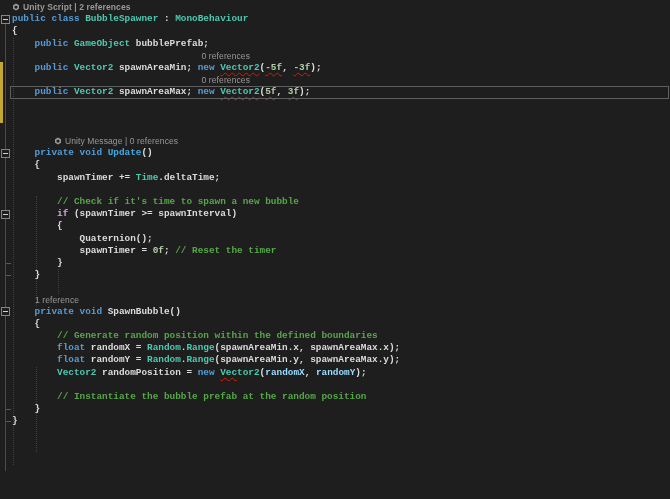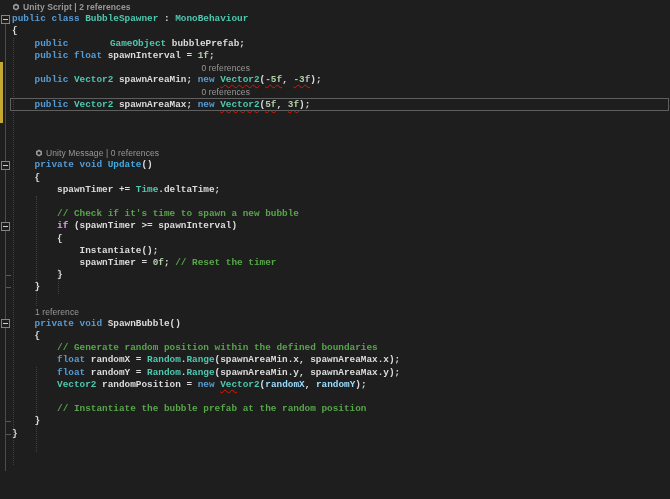--- a/index.html
+++ b/index.html
@@ -49,41 +49,40 @@
   <div class="guide g1"></div>
   <div class="guide g2"></div>
   <div class="guide g3"></div>
   <div id="lines">
       <div class="line codelens" style="color: rgb(153, 153, 153); font-weight: bold;"><span class="spacer"></span><svg class="uicon" width="8" height="8" viewBox="0 0 24 24">
           <path fill="#999999" d="M12 1.5l9 5.2v10.6l-9 5.2-9-5.2V6.7z"></path>
           <path fill="#1e1e1e" d="M12 7.5l4.3 2.5v5L12 17.5l-4.3-2.5v-5z"></path>
         </svg><span>Unity Script</span><span> | </span><span class="cl-link">2 references</span></div>
       <div class="line"><span class="fold"></span><span class="tok" style="color: rgb(86, 156, 214);">public class </span><span class="tok" style="color: rgb(78, 201, 176);">BubbleSpawner</span><span class="tok" style="color: rgb(220, 220, 220);"> : </span><span class="tok" style="color: rgb(78, 201, 176);">MonoBehaviour</span></div>
       <div class="line"><span class="tok" style="color: rgb(220, 220, 220);">{</span></div>
-      <div class="line"><span class="tok" style="color: rgb(220, 220, 220);">    </span><span class="tok" style="color: rgb(86, 156, 214);">public </span><span class="tok" style="color: rgb(78, 201, 176); margin-left: 36px;">GameObject</span><span class="tok" style="color: rgb(220, 220, 220);"> bubblePrefab;</span></div>
-      <div class="line"><span class="tok" style="color: rgb(220, 220, 220);">    </span><span class="tok" style="color: rgb(86, 156, 214);">public float</span><span class="tok" style="color: rgb(220, 220, 220);"> spawnInterval = </span><span class="tok" style="color: rgb(181, 206, 168);">1f</span><span class="tok" style="color: rgb(220, 220, 220);">;</span></div>
+      <div class="line"><span class="tok" style="color: rgb(220, 220, 220);">    </span><span class="tok" style="color: rgb(86, 156, 214);">public </span><span class="tok" style="color: rgb(78, 201, 176);">GameObject</span><span class="tok" style="color: rgb(220, 220, 220);"> bubblePrefab;</span></div>
       <div class="line codelens" style="color: rgb(153, 153, 153);"><span class="spacer">                                 </span><span class="cl-link">0 references</span></div>
       <div class="line"><span class="tok" style="color: rgb(220, 220, 220);">    </span><span class="tok" style="color: rgb(86, 156, 214);">public </span><span class="tok" style="color: rgb(78, 201, 176);">Vector2</span><span class="tok" style="color: rgb(220, 220, 220);"> spawnAreaMin; </span><span class="tok" style="color: rgb(86, 156, 214);">new </span><span class="tok sq" style="color: rgb(78, 201, 176);">Vector2</span><span class="tok" style="color: rgb(220, 220, 220);">(</span><span class="tok sq" style="color: rgb(181, 206, 168);">-5f</span><span class="tok" style="color: rgb(220, 220, 220);">, </span><span class="tok sq" style="color: rgb(181, 206, 168);">-3f</span><span class="tok" style="color: rgb(220, 220, 220);">);</span></div>
       <div class="line codelens" style="color: rgb(153, 153, 153);"><span class="spacer">                                 </span><span class="cl-link">0 references</span></div>
       <div class="line current"><span class="tok" style="color: rgb(220, 220, 220);">    </span><span class="tok" style="color: rgb(86, 156, 214);">public </span><span class="tok" style="color: rgb(78, 201, 176);">Vector2</span><span class="tok" style="color: rgb(220, 220, 220);"> spawnAreaMax; </span><span class="tok" style="color: rgb(86, 156, 214);">new </span><span class="tok sq" style="color: rgb(78, 201, 176);">Vector2</span><span class="tok" style="color: rgb(220, 220, 220);">(</span><span class="tok sq" style="color: rgb(181, 206, 168);">5f</span><span class="tok" style="color: rgb(220, 220, 220);">, </span><span class="tok sq" style="color: rgb(181, 206, 168);">3f</span><span class="tok" style="color: rgb(220, 220, 220);">);</span></div>
       <div class="line"></div>
       <div class="line"></div>
       <div class="line"></div>
-      <div class="line codelens" style="color: rgb(153, 153, 153);"><span class="spacer">    </span><svg class="uicon" width="8" height="8" viewBox="0 0 24 24">
+      <div class="line codelens" style="color: rgb(153, 153, 153); margin-left: 19px;"><span class="spacer">    </span><svg class="uicon" width="8" height="8" viewBox="0 0 24 24">
           <path fill="#999999" d="M12 1.5l9 5.2v10.6l-9 5.2-9-5.2V6.7z"></path>
           <path fill="#1e1e1e" d="M12 7.5l4.3 2.5v5L12 17.5l-4.3-2.5v-5z"></path>
         </svg><span>Unity Message</span><span> | </span><span class="cl-link">0 references</span></div>
       <div class="line"><span class="fold"></span><span class="tok" style="color: rgb(220, 220, 220);">    </span><span class="tok" style="color: rgb(86, 156, 214);">private void </span><span class="tok" style="color: rgb(64, 169, 224);">Update</span><span class="tok" style="color: rgb(220, 220, 220);">()</span></div>
       <div class="line"><span class="tok" style="color: rgb(220, 220, 220);">    {</span></div>
       <div class="line"><span class="tok" style="color: rgb(220, 220, 220);">        spawnTimer += </span><span class="tok" style="color: rgb(78, 201, 176);">Time</span><span class="tok" style="color: rgb(220, 220, 220); text-align: center;">.deltaTime;</span></div>
       <div class="line"></div>
       <div class="line"><span class="tok" style="color: rgb(220, 220, 220);">        </span><span class="tok" style="color: rgb(87, 166, 74);">// Check if it's time to spawn a new bubble</span></div>
       <div class="line"><span class="fold"></span><span class="tok" style="color: rgb(220, 220, 220);">        </span><span class="tok" style="color: rgb(216, 160, 223);">if</span><span class="tok" style="color: rgb(220, 220, 220);"> (spawnTimer &gt;= spawnInterval)</span></div>
       <div class="line"><span class="tok" style="color: rgb(220, 220, 220);">        {</span></div>
-      <div class="line"><span class="tok" style="color: rgb(220, 220, 220);">            Instantiate();</span></div>
+      <div class="line"><span class="tok" style="color: rgb(220, 220, 220);">            Quaternion();</span></div>
       <div class="line"><span class="tok" style="color: rgb(220, 220, 220);">            spawnTimer = </span><span class="tok" style="color: rgb(181, 206, 168);">0f</span><span class="tok" style="color: rgb(220, 220, 220);">; </span><span class="tok" style="color: rgb(87, 166, 74);">// Reset the timer</span></div>
       <div class="line"><span class="tickmark"></span><span class="tok" style="color: rgb(220, 220, 220);">        }</span></div>
       <div class="line"><span class="tickmark"></span><span class="tok" style="color: rgb(220, 220, 220);">    }</span></div>
       <div class="line"></div>
       <div class="line codelens" style="color: rgb(153, 153, 153);"><span class="spacer">    </span><span class="cl-link">1 reference</span></div>
       <div class="line"><span class="fold"></span><span class="tok" style="color: rgb(220, 220, 220);">    </span><span class="tok" style="color: rgb(86, 156, 214);">private void </span><span class="tok" style="color: rgb(220, 220, 220);">SpawnBubble()</span></div>
       <div class="line"><span class="tok" style="color: rgb(220, 220, 220);">    {</span></div>
       <div class="line"><span class="tok" style="color: rgb(220, 220, 220);">        </span><span class="tok" style="color: rgb(87, 166, 74);">// Generate random position within the defined boundaries</span></div>
       <div class="line"><span class="tok" style="color: rgb(220, 220, 220);">        </span><span class="tok" style="color: rgb(86, 156, 214);">float</span><span class="tok" style="color: rgb(220, 220, 220);"> randomX = </span><span class="tok" style="color: rgb(78, 201, 176);">Random</span><span class="tok" style="color: rgb(220, 220, 220);">.</span><span class="tok" style="color: rgb(78, 201, 176);">Range</span><span class="tok" style="color: rgb(220, 220, 220);">(spawnAreaMin.x, spawnAreaMax.x);</span></div>
       <div class="line"><span class="tok" style="color: rgb(220, 220, 220);">        </span><span class="tok" style="color: rgb(86, 156, 214);">float</span><span class="tok" style="color: rgb(220, 220, 220);"> randomY = </span><span class="tok" style="color: rgb(78, 201, 176);">Random</span><span class="tok" style="color: rgb(220, 220, 220);">.</span><span class="tok" style="color: rgb(78, 201, 176);">Range</span><span class="tok" style="color: rgb(220, 220, 220);">(spawnAreaMin.y, spawnAreaMax.y);</span></div>

